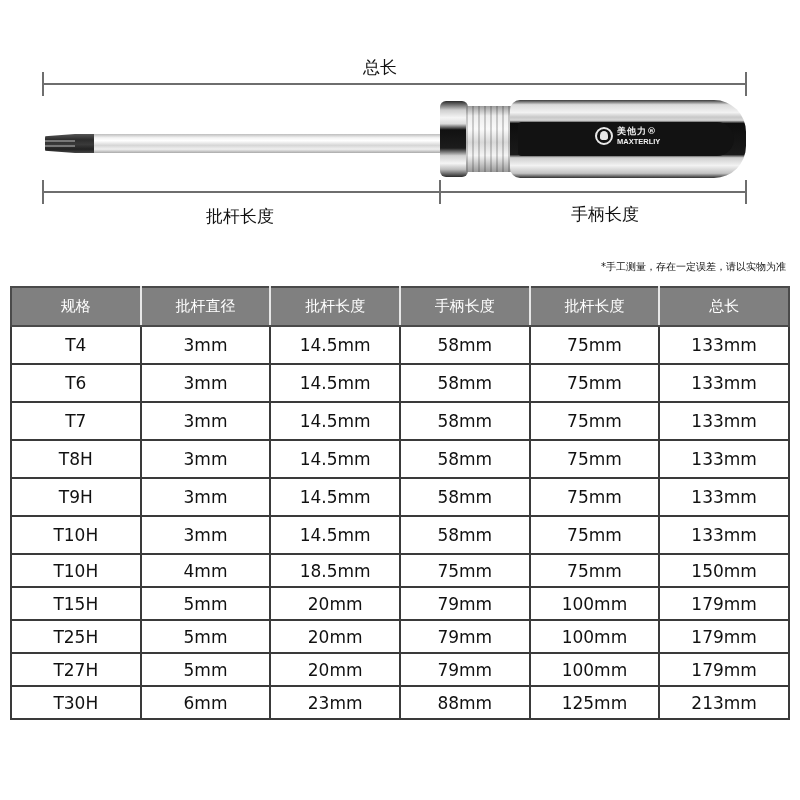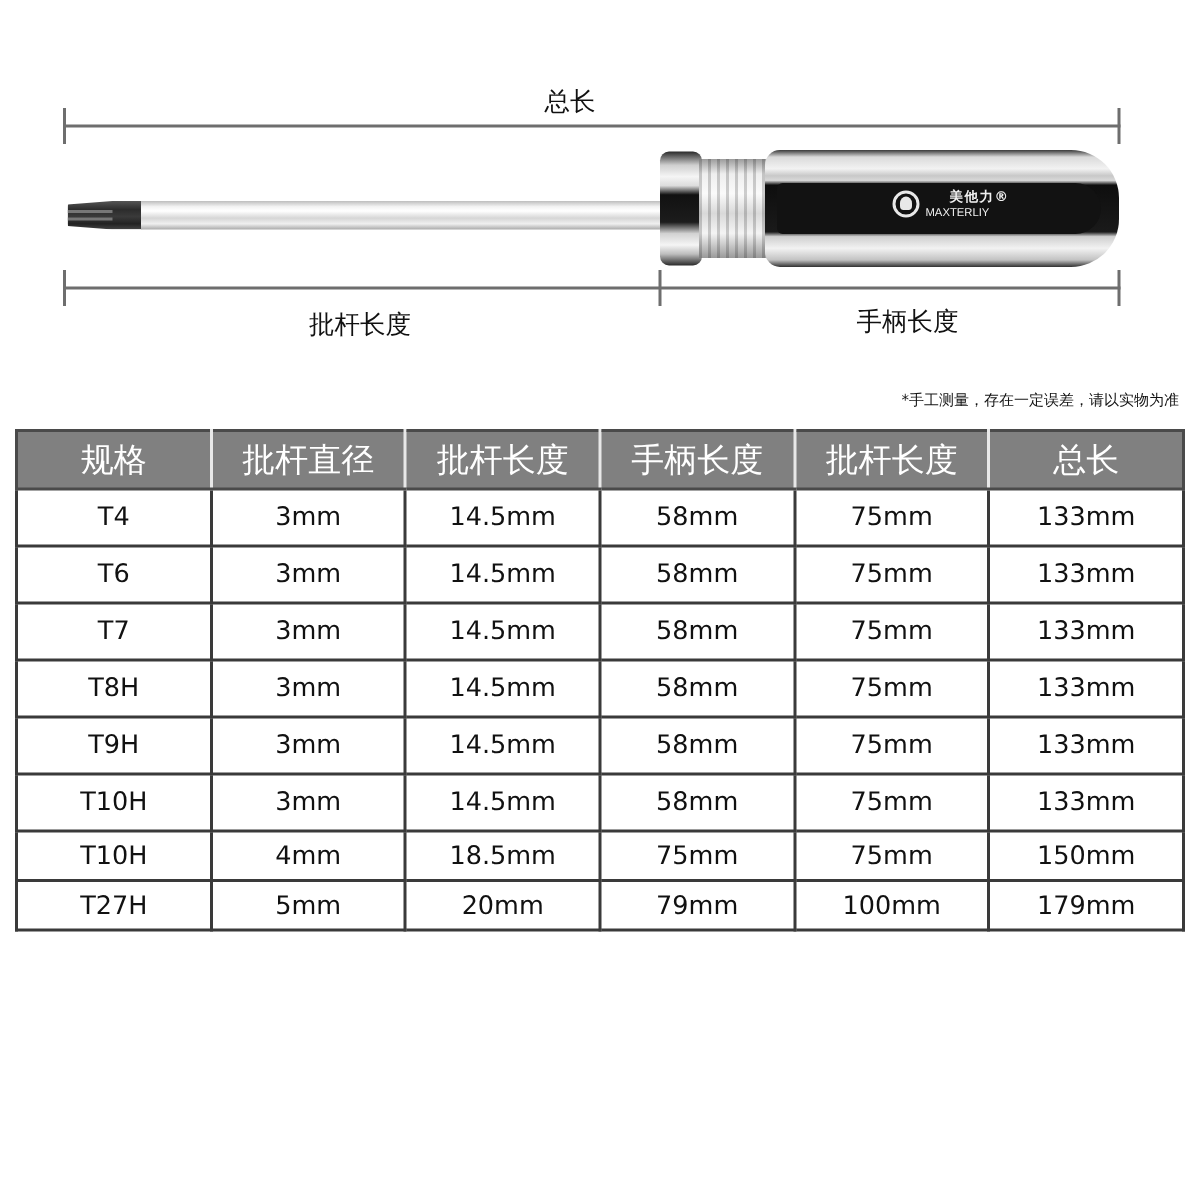--- a/index.html
+++ b/index.html
@@ -48,33 +48,33 @@
     background: #121212; border-radius: 4px 18px 18px 4px;
   }
   .logo-circle {
     position: absolute; left: 85px; top: 27px; width: 18px; height: 18px;
     border: 2px solid #e8e8e8; border-radius: 50%; box-sizing: border-box;
   }
   .logo-circle::after {
     content: ""; position: absolute; left: 3px; top: 2px; width: 8px; height: 9px;
     background: #e8e8e8; border-radius: 50% 50% 30% 30%;
   }
-  .brand-cn { position: absolute; left: 107px; top: 25px; font-size: 9px; font-weight: bold; color: #f0f0f0; letter-spacing: 1px; white-space: nowrap; margin-left: 16px; }
-  .brand-en { position: absolute; left: 107px; top: 37px; font-size: 7.5px; font-weight: normal; color: #f0f0f0; white-space: nowrap; font-family: "Liberation Sans", sans-serif; }
+  .brand-cn { position: absolute; left: 107px; top: 25px; font-size: 9px; font-weight: bold; color: #f0f0f0; letter-spacing: 1px; white-space: nowrap; }
+  .brand-en { position: absolute; left: 107px; top: 37px; font-size: 7.5px; font-weight: bold; color: #f0f0f0; white-space: nowrap; font-family: "Liberation Sans", sans-serif; }
 
   
   .note { position: absolute; right: 14px; top: 260px; font-size: 10px; color: #111; white-space: nowrap; }
 
   
   table.spec {
     position: absolute; left: 10px; top: 286px; width: 780px;
     border-collapse: collapse; table-layout: fixed;
   }
   table.spec th {
-    background: #808080; color: #ffffff; font-weight: normal; font-size: 22px;
+    background: #808080; color: #ffffff; font-weight: normal; font-size: 15px;
     height: 37px; border: 2px solid #4a4a4a; border-left-color: #e8e8e8; border-right-color: #e8e8e8;
     text-align: center; padding: 0;
   }
   table.spec th:first-child { border-left-color: #4a4a4a; }
   table.spec th:last-child { border-right-color: #4a4a4a; }
   table.spec td {
     border: 2px solid #3a3a3a; text-align: center; font-size: 17px; padding: 0;
     color: #111; background: #fff;
   }
   table.spec tr.tall td { height: 36px; margin-left: 31px; }
@@ -176,21 +176,45 @@
     </tr>
     <tr class="short">
       <td>T10H</td>
       <td>4mm</td>
       <td>18.5mm</td>
       <td>75mm</td>
       <td>75mm</td>
       <td>150mm</td>
     </tr>
     <tr class="short">
+      <td>T15H</td>
+      <td>5mm</td>
+      <td>20mm</td>
+      <td>79mm</td>
+      <td>100mm</td>
+      <td>179mm</td>
+    </tr>
+    <tr class="short">
+      <td>T25H</td>
+      <td>5mm</td>
+      <td>20mm</td>
+      <td>79mm</td>
+      <td>100mm</td>
+      <td>179mm</td>
+    </tr>
+    <tr class="short">
       <td>T27H</td>
       <td>5mm</td>
       <td>20mm</td>
       <td>79mm</td>
       <td>100mm</td>
       <td>179mm</td>
     </tr>
+    <tr class="short">
+      <td>T30H</td>
+      <td>6mm</td>
+      <td>23mm</td>
+      <td>88mm</td>
+      <td>125mm</td>
+      <td>213mm</td>
+    </tr>
   </tbody>
 </table>
 
 </body></html>

